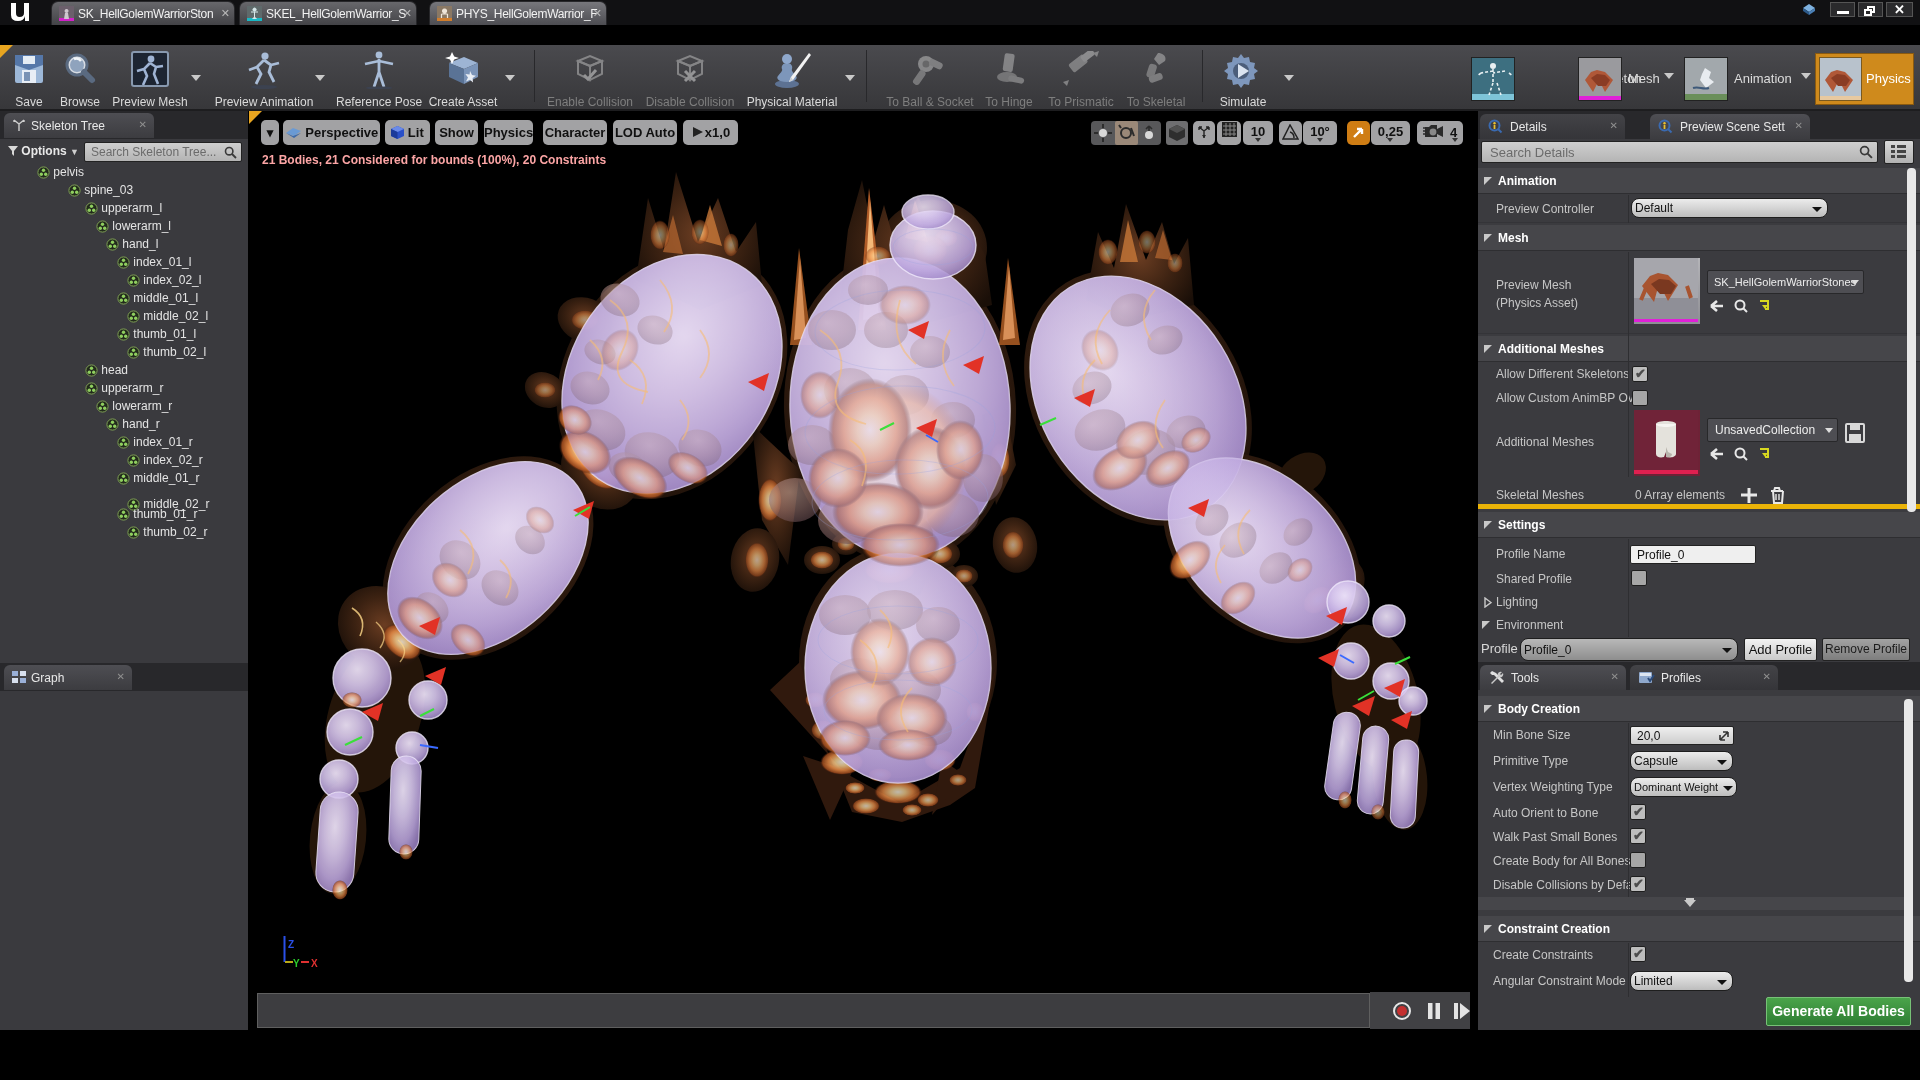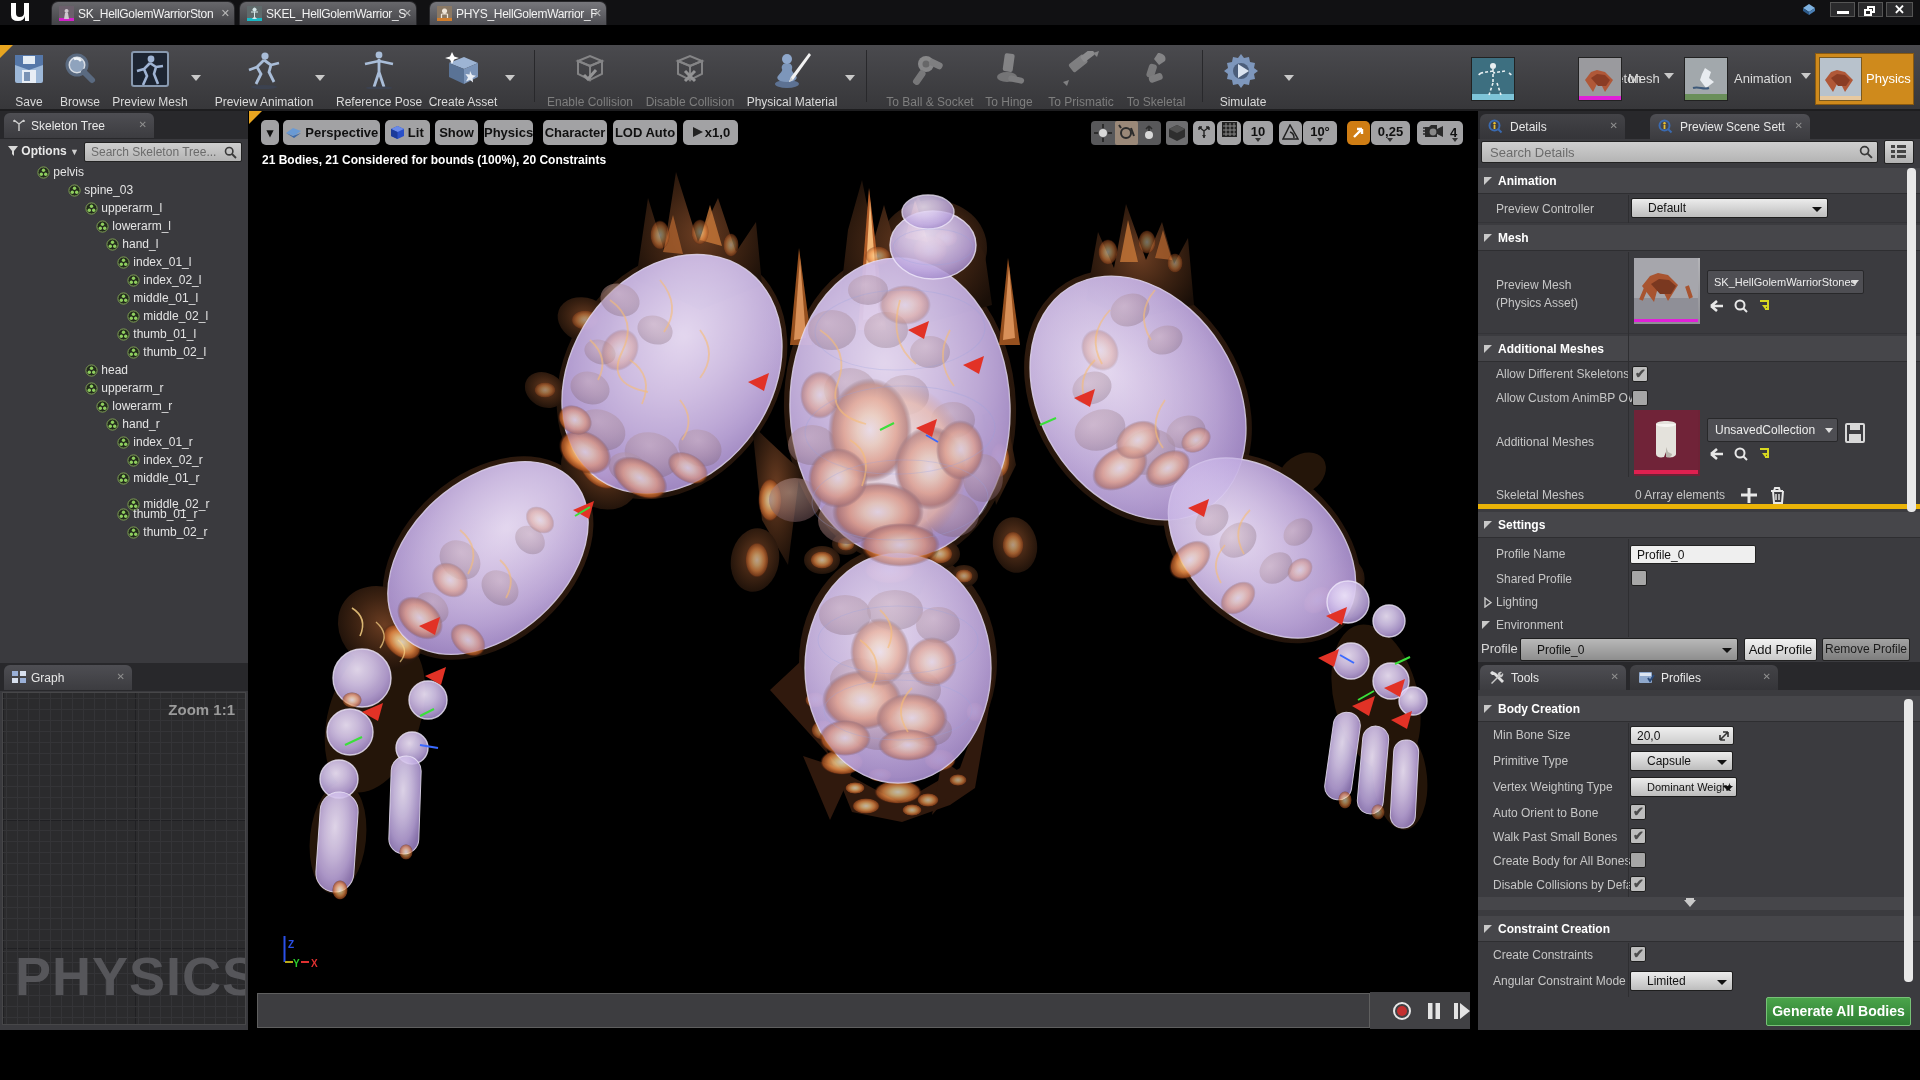--- a/index.html
+++ b/index.html
@@ -29,28 +29,28 @@
 .srch .mg{position:absolute;right:4px;top:3px}
 .bonerow{position:absolute;height:18px;color:#e4e4e4;font-size:12px;white-space:nowrap}
 
 #graphpanel{left:2px;top:581px;width:244px;height:333px;background:#2b2b2d;border:1px solid #474749;overflow:hidden}
 #grid1{position:absolute;left:0;top:0;width:100%;height:100%;
  background-image:linear-gradient(#343437 1px,transparent 1px),linear-gradient(90deg,#343437 1px,transparent 1px),linear-gradient(#202023 1px,transparent 1px),linear-gradient(90deg,#202023 1px,transparent 1px);
  background-size:11px 11px,11px 11px,132px 128px,132px 128px;background-position:3px 5px,3px 5px,3px 127px,0px 5px}
 
 #viewport{left:249px;top:111px;width:1229px;height:919px;background:#000;overflow:hidden}
 .vbtn{position:absolute;top:9px;height:25px;background:#a2a2a4;border-radius:5px;color:#101010;font-size:13px;font-weight:bold;line-height:25px;text-align:center}
-.vinfo{position:absolute;left:13px;top:42px;color:#ffffff;font-size:12px;font-weight:bold}
+.vinfo{position:absolute;left:13px;top:42px;color:#fca5a5;font-size:12px;font-weight:bold}
 
 #rightpanel{left:1478px;top:111px;width:442px;height:919px;background:#3b3b3f}
 .sechdr{position:absolute;left:0;width:100%;height:26px;background:#46464a;border-bottom:1px solid #2e2e31;color:#fff;font-weight:bold;font-size:12px}
 .sechdr .tri{position:absolute;left:6px;top:9px;width:0;height:0;border-top:8px solid #c9c9c9;border-right:8px solid transparent}
 .drow{position:absolute;left:0;width:100%;color:#c6c6c6;font-size:12px}
 .dlabel{position:absolute;left:18px;white-space:nowrap;overflow:hidden}
-.combo{position:absolute;background:linear-gradient(#ececec,#bdbdbd);border:1px solid #1e1e1e;border-radius:2px;color:#111;font-size:12px;height:20px;line-height:19px;padding-left:16px}
+.combo{position:absolute;background:linear-gradient(#ececec,#bdbdbd);border:1px solid #1e1e1e;border-radius:8px;color:#111;font-size:12px;height:20px;line-height:19px;padding-left:3px}
 .combo .ar{position:absolute;right:5px;top:8px;width:0;height:0;border-left:5px solid transparent;border-right:5px solid transparent;border-top:5px solid #111}
 .cb{position:absolute;width:16px;height:16px;border-radius:2px;background:#bdbdbd;border:1px solid #1e1e1e}
 .cb.on::after{content:"\2714";position:absolute;left:2px;top:-1px;color:#4d4d4d;font-size:13px;font-weight:bold}
 .cb.offd{background:#a6a6a6}
 .vsplit{position:absolute;width:1px;background:#2e2e31}
 </style></head>
 <body>
 <div id="root">
 
 <div class="abs" id="tabbar">
@@ -375,25 +375,20 @@
   <div class="tabrow" style="top:552px"></div>
   <div class="ptab" style="left:4px;top:554px;width:128px">
     <svg class="abs" style="left:8px;top:6px" width="14" height="12" viewBox="0 0 14 12">
           <rect x="0" y="0" width="6" height="5" fill="#9ab0d8"></rect>
           <rect x="8" y="0" width="6" height="5" fill="#d8e0ee"></rect>
           <rect x="0" y="7" width="6" height="5" fill="#d8e0ee"></rect>
           <rect x="8" y="7" width="6" height="5" fill="#9ab0d8"></rect>
         </svg>
     <div class="abs" style="left:27px;top:6px">Graph</div>
         <div class="px">✕</div>
-  </div>
-  <div class="abs" id="graphpanel">
-    <div id="grid1"></div>
-    <div class="abs" style="right:10px;top:8px;color:#9b9b9b;font-size:15px;font-weight:bold">Zoom 1:1</div>
-    <div class="abs" style="left:12px;top:252px;color:#56565a;font-size:54px;font-weight:bold;letter-spacing:1px">PHYSICS</div>
   </div>
 </div>
 
 <div class="abs" id="viewport">
   <div class="ycorner" style="left:0;top:0"></div>
   <div class="vbtn" style="left:12px;width:18px">▾</div>
   <div class="vbtn" style="left:34px;width:97px"><svg width="17" height="11" viewBox="0 0 17 11" style="vertical-align:-1px">
           <path d="M1 6l7-5 8 3-7 5z" fill="#6a9ad4"></path>
           <path d="M1 6l7 3 8-3-7 5z" fill="#3e6aa8"></path>
         </svg> Perspective</div>

